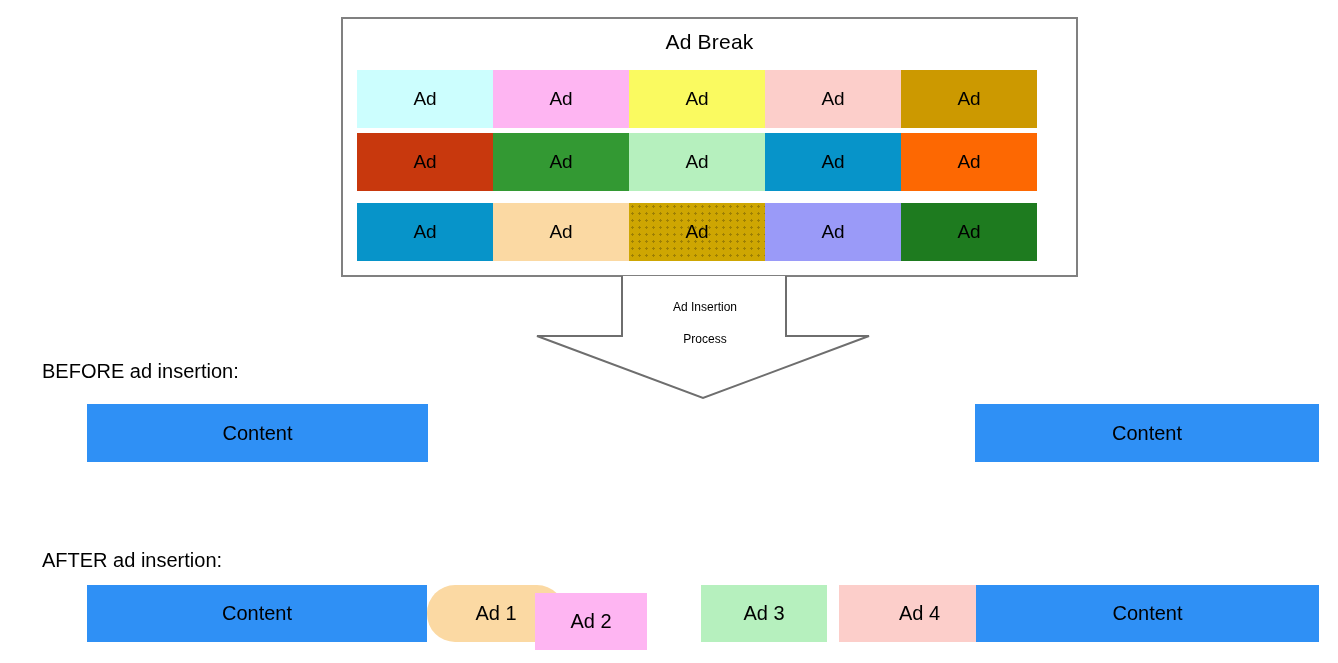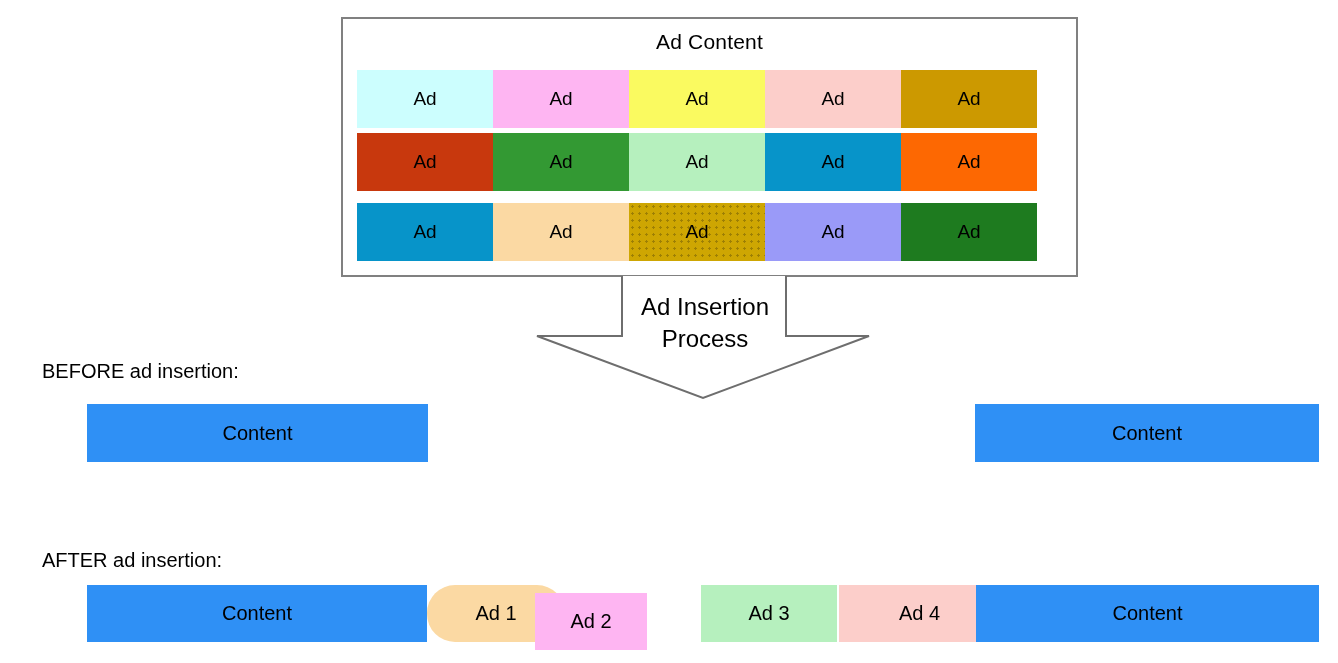--- a/index.html
+++ b/index.html
@@ -16,47 +16,47 @@
   .ad-row.r2{top:114px;}
   .ad-row.r3{top:184px;}
   .ad-cell{width:136px;height:58px;display:flex;align-items:center;justify-content:center;
            font-size:19px;}
   .ad-cell.dotted{background-image:radial-gradient(#9d7f04 1.2px, transparent 1.3px);
            background-size:7px 7px;}
 
   
   .arrow-svg{position:absolute;left:530px;top:276px;width:342px;height:125px;}
   .arrow-label{position:absolute;left:608px;top:291px;width:194px;text-align:center;
-           font-size:24px;line-height:32px;}
+           font-size:12px;line-height:32px;}
 
   
   .section-label{position:absolute;left:42px;font-size:20px;}
   .before-label{top:360px;}
   .after-label{top:549px;}
   .segment{position:absolute;display:flex;align-items:center;justify-content:center;
            font-size:20px;box-sizing:border-box;}
   .b-seg{top:404px;height:58px;}
   .a-seg{top:585px;height:57px;}
   .seg-b1{left:87px;width:341px;}
   .seg-break{left:428px;width:547px;border:2px dashed #9a9a9a;background:#fff;}
   .seg-b2{left:975px;width:344px;}
   .seg-a1{left:87px;width:340px;}
   .seg-a2{left:427px;width:138px;border-radius:28px;}
   .seg-a3{left:535px;width:112px;margin-top:8px;}
-  .seg-a4{left:701px;width:136px;}
+  .seg-a4{left:701px;width:126px;}
   .seg-a5{left:839px;width:137px;padding-left:24px;}
   .seg-a6{left:976px;width:343px;}
 </style>
 </head>
 <body>
 
 <div class="canvas">
 
   <div class="ad-server">
-    <div class="ad-server-title">Ad Content</div>
+    <div class="ad-server-title">Ad Break</div>
 
     <div class="ad-row r1">
       <div class="ad-cell" style="background-color: rgb(204, 254, 254);">Ad</div>
       <div class="ad-cell" style="background-color: rgb(254, 181, 242);">Ad</div>
       <div class="ad-cell" style="background-color: rgb(250, 250, 96);">Ad</div>
       <div class="ad-cell" style="background-color: rgb(252, 206, 202);">Ad</div>
       <div class="ad-cell" style="background-color: rgb(204, 153, 0);">Ad</div>
     </div>
 
     <div class="ad-row r2">

